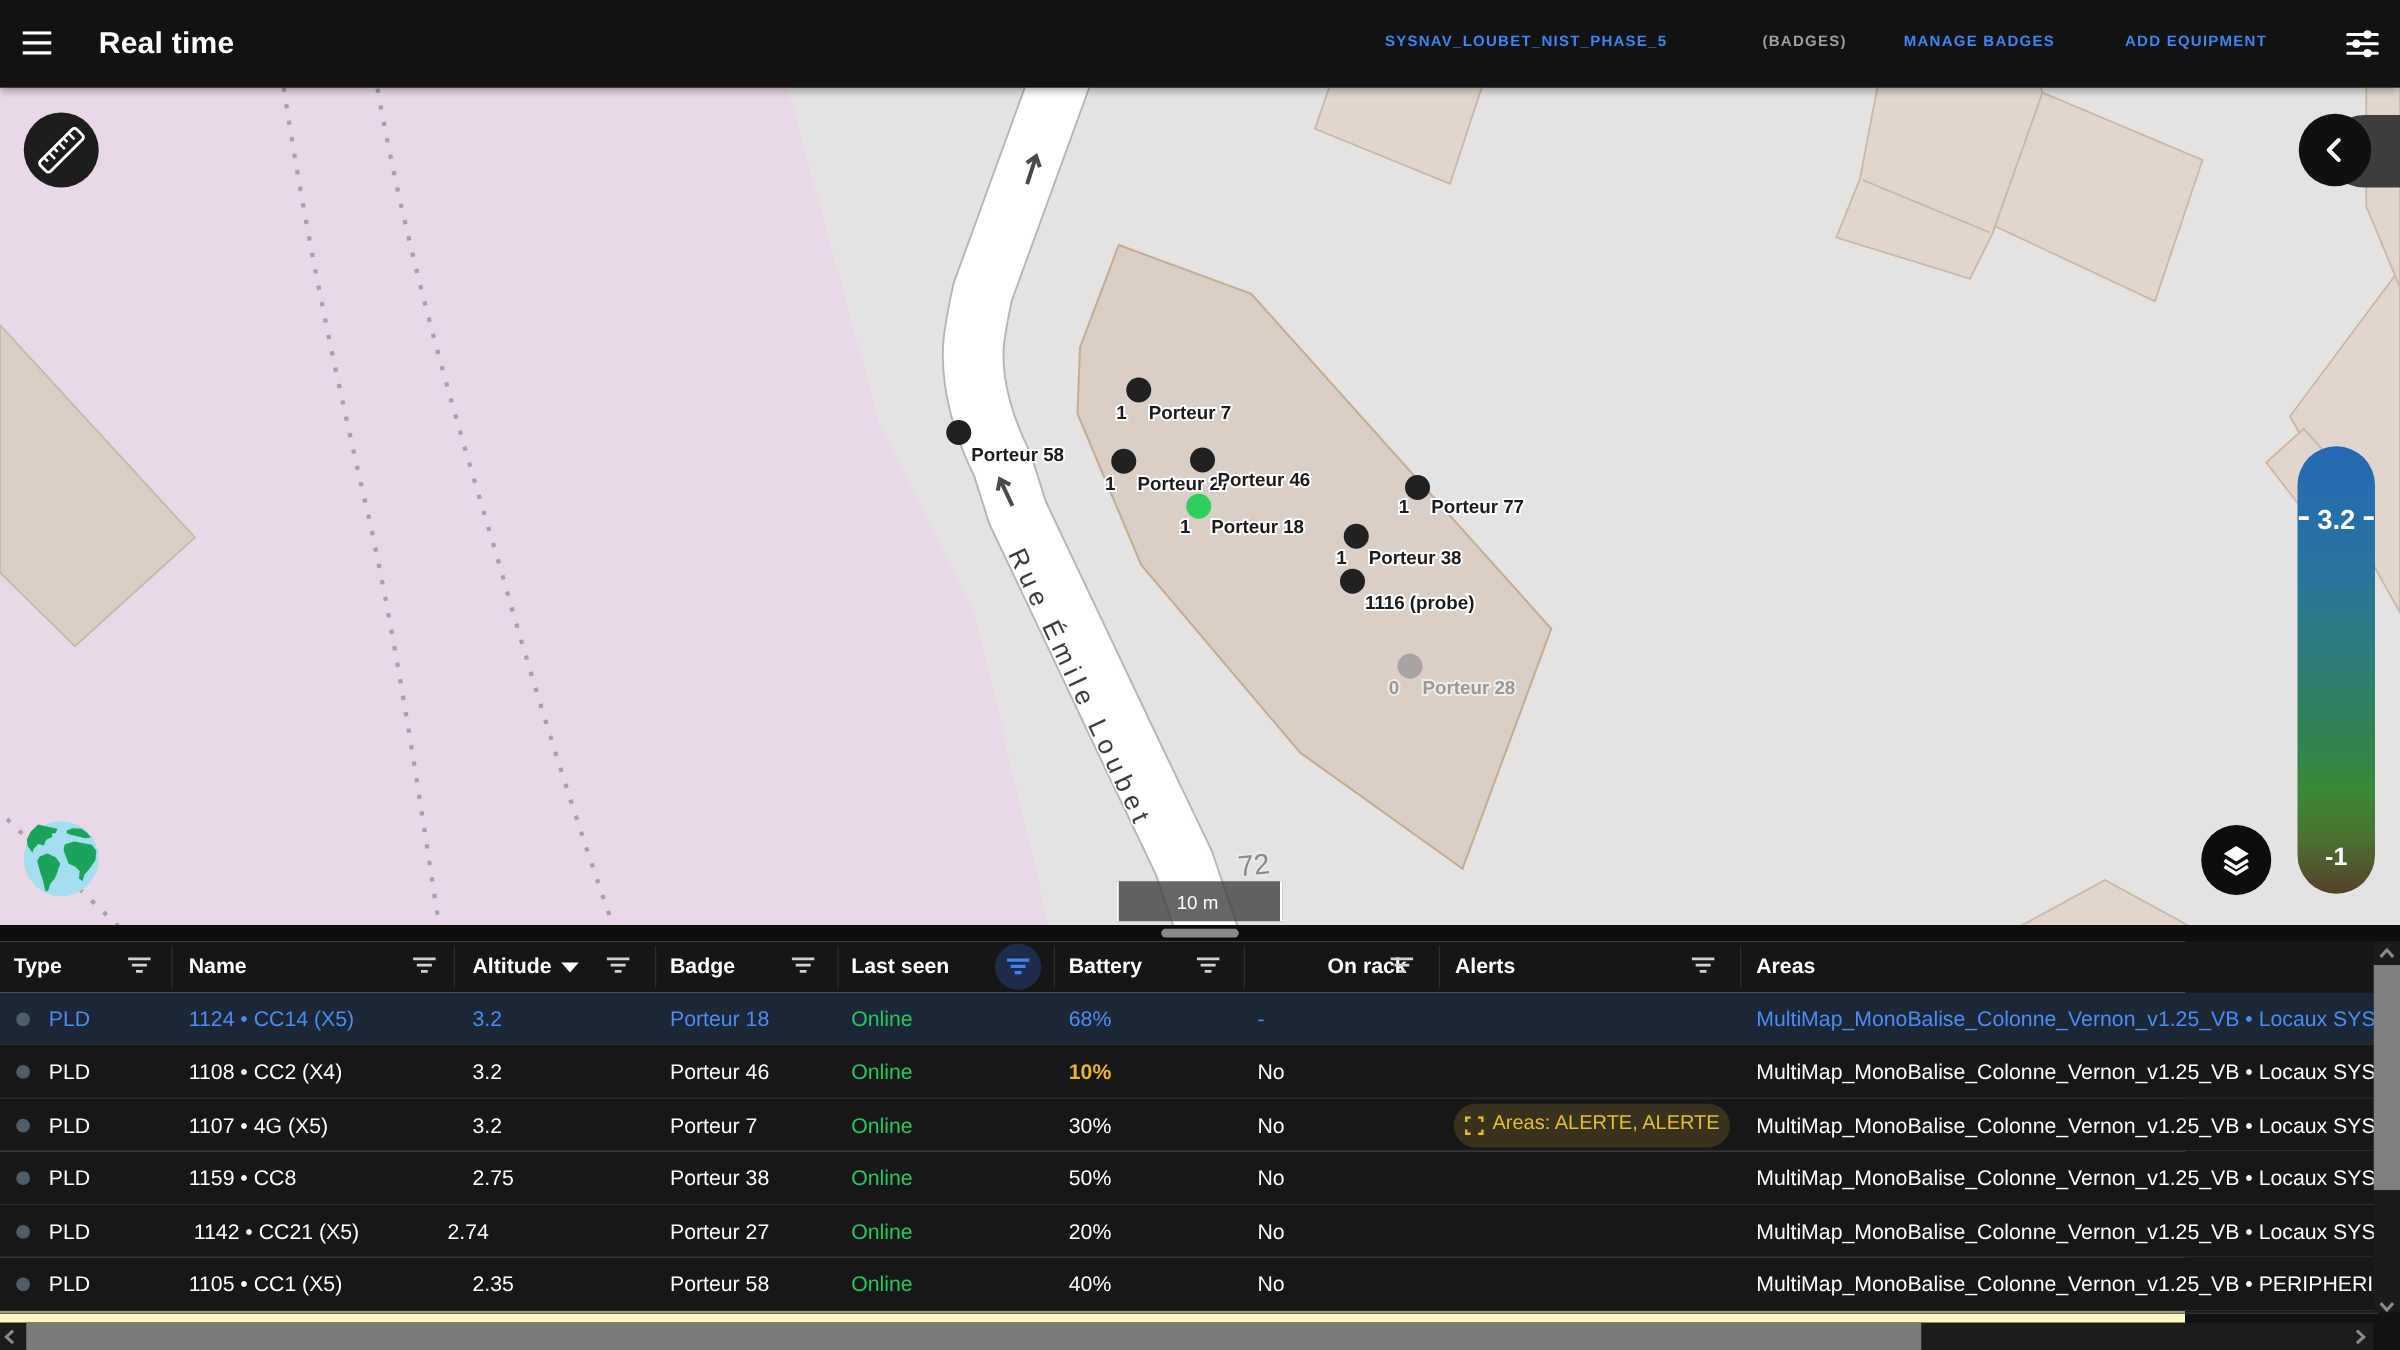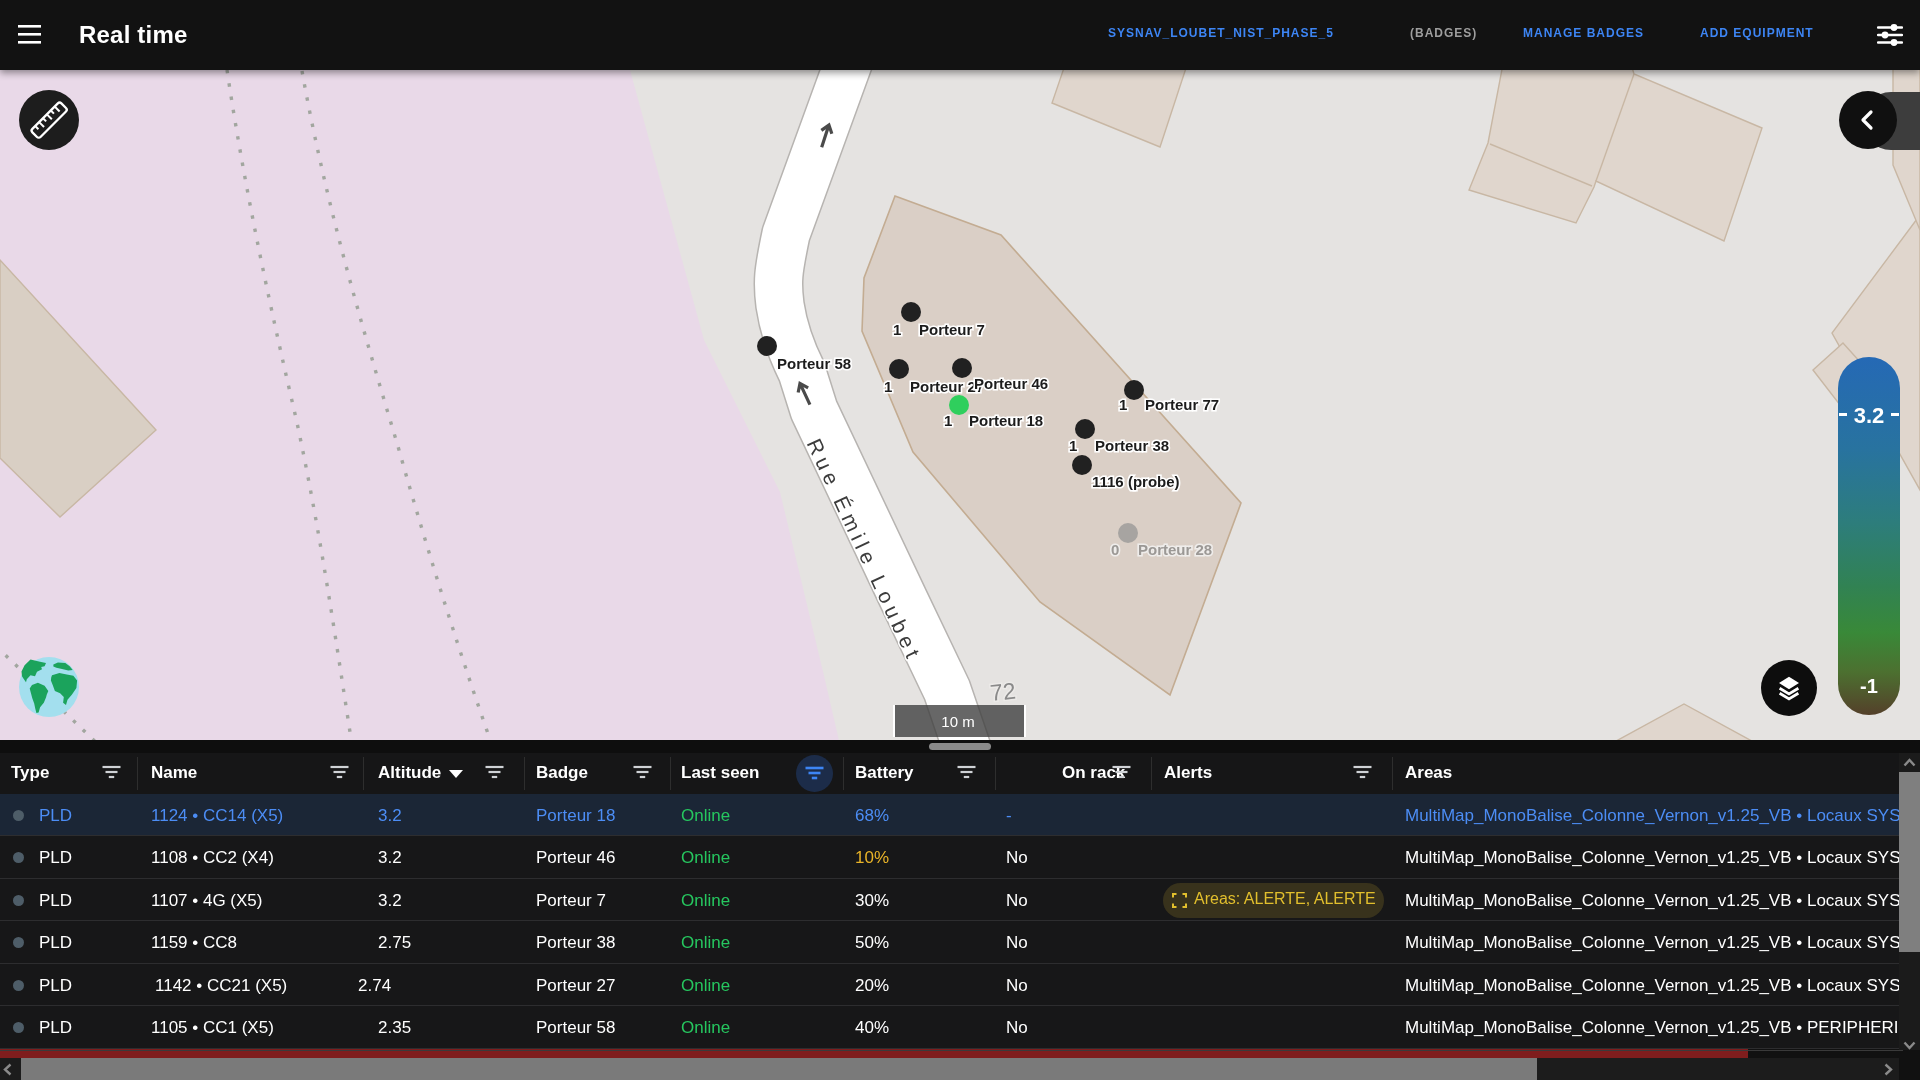--- a/index.html
+++ b/index.html
@@ -13,31 +13,31 @@
 
 #map { position:absolute; left:0; top:70px; width:1920px; height:670px; background:#e5e3e1; overflow:hidden; }
 
 .circlebtn { position:absolute; border-radius:50%; background:#1a1a1a; display:flex; align-items:center; justify-content:center; z-index:20; }
 #levelpill { position:absolute; left:1838px; top:357px; width:62px; height:358px; border-radius:31px; z-index:20;
   background:linear-gradient(180deg,#2569b5 0%,#28739f 26%,#2d7d7c 46%,#318253 64%,#398938 77%,#4c7030 88%,#54402a 100%); }
 #levelpill .lv-top { position:absolute; width:100%; top:403px; text-align:center; color:#fff; font-size:22px; font-weight:bold; }
 #divider { position:absolute; left:0; top:740px; width:1920px; height:13px; background:#0e0e0e; z-index:25; }
 #divider .handle { position:absolute; left:929px; top:3px; width:62px; height:7px; border-radius:4px; background:#8a8a8a; }
 
-#table { position:absolute; left:0; top:753px; width:1748px; height:327px; background:#7f1d1d; color:#fff; font-size:17px; z-index:25; }
+#table { position:absolute; left:0; top:753px; width:1748px; height:327px; background:#fef9c3; color:#fff; font-size:17px; z-index:25; }
 .hdr { position:absolute; left:0; top:0; width:1920px; height:41px; background:#161617; }
 .hdr .ht { position:absolute; top:10px; font-weight:bold; }
 .vdiv { position:absolute; top:4px; width:1px; height:33px; background:#2e2e2e; }
 .row { position:absolute; left:0; width:1903px; height:42.5px; border-bottom:1px solid #2d2d2f; background:#171718; }
 .row.sel { background:#1b2636; }
 .cell { position:absolute; top:12px; white-space:nowrap; }
 .dot { position:absolute; left:13px; top:16px; width:11px; height:11px; border-radius:50%; background:#4e5d68; }
 .blue { color:#4c8df5; }
 .green { color:#26c75f; }
-.amber { color:#eab428; }
+.amber { color:#eab428;font-weight:bold; }
 </style>
 </head>
 <body>
 <div id="app">
 
   <div id="map">
   <svg width="1920" height="670" viewBox="0 0 1920 670">
     <rect x="0" y="0" width="1920" height="670" fill="#e5e3e1"></rect>
 
     <polygon points="0,0 630,0 704,270 780,422 825,610 840,675 0,675" fill="#e9d9e8"></polygon>

